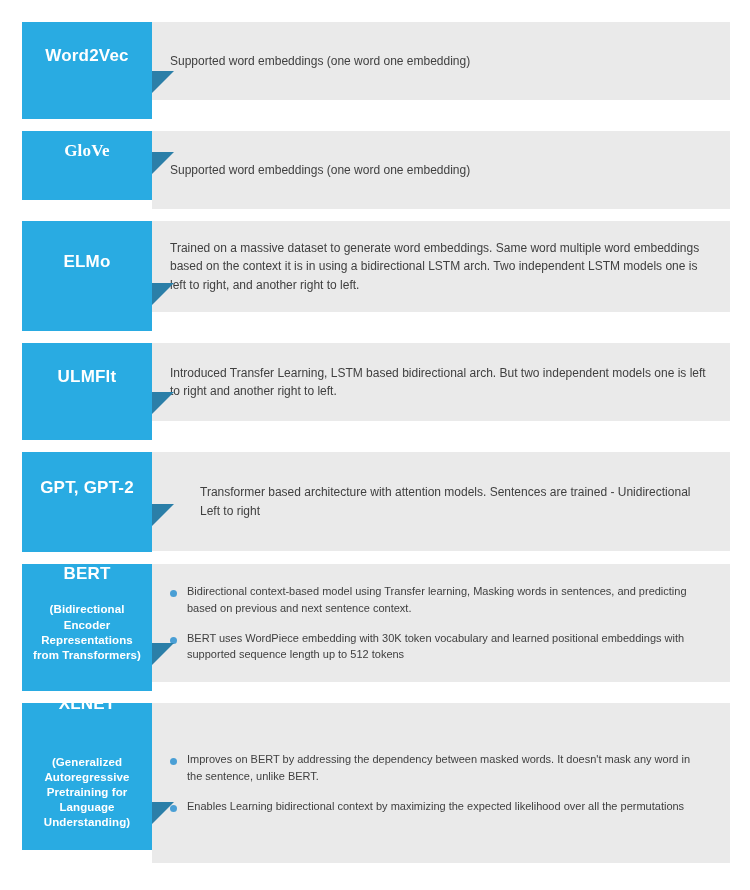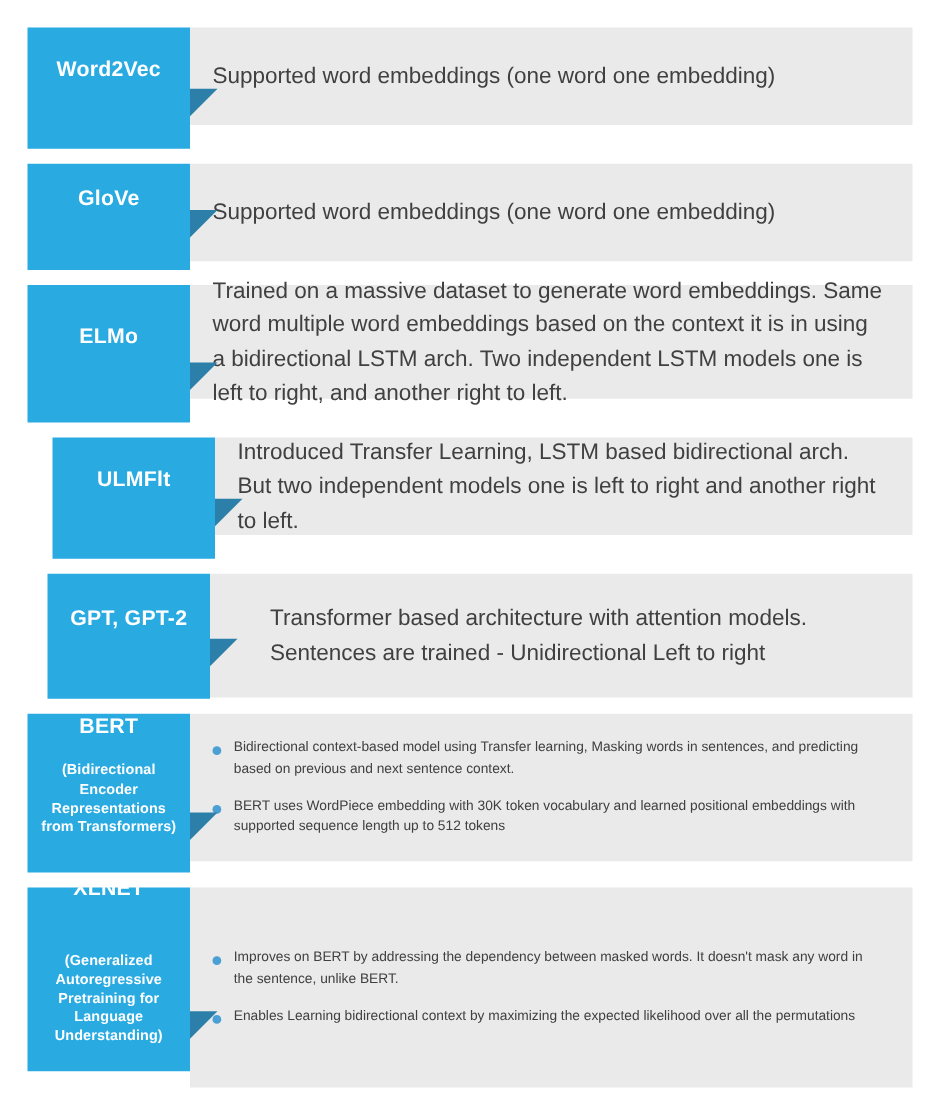--- a/index.html
+++ b/index.html
@@ -82,21 +82,21 @@
     display: flex;
     flex-direction: column;
     justify-content: center;
     padding: 14px 22px 14px 18px;
     box-sizing: border-box;
     color: #3a3a3a;
     z-index: 1;
   }
 
   .desc-text {
-    font-size: 18px;
+    font-size: 12px;
     line-height: 1.52;
     color: #404040;
   }
 
   .bullets {
     list-style: none;
     margin: 0;
     padding: 0;
   }
   .bullets li {
@@ -116,30 +116,30 @@
     width: 7px;
     height: 7px;
     border-radius: 50%;
     background: #4a9fd5;
   }
 
   
   .row-h1 .label-box { height: 97px; }
   .row-h1 .desc-panel { height: 78px; align-self: flex-start; }
 
-  .row-h2 .label-box { height: 85px; }
+  .row-h2 .label-box { height: 69px; font-family: Liberation Serif, serif; }
   .row-h2 .desc-panel { height: 78px; align-self: flex-start; }
 
   .row-h3 .label-box { height: 110px; }
   .row-h3 .desc-panel { height: 91px; align-self: flex-start; }
 
-  .row-h4 .label-box { height: 97px; margin-left: 20px; }
+  .row-h4 .label-box { height: 97px; }
   .row-h4 .desc-panel { height: 78px; align-self: flex-start; }
 
-  .row-h5 .label-box { height: 100px; margin-left: 16px; }
+  .row-h5 .label-box { height: 100px; }
   .row-h5 .desc-panel { height: 99px; align-self: flex-start; padding-left: 48px; }
 
   .row-h6 .label-box { height: 127px; gap: 16px; }
   .row-h6 .desc-panel { height: 118px; align-self: flex-start; }
 
   .row-h7 .label-box { height: 147px; gap: 38px; }
   .row-h7 .desc-panel { height: 160px; align-self: flex-start; }
 </style>
 </head>
 <body>

